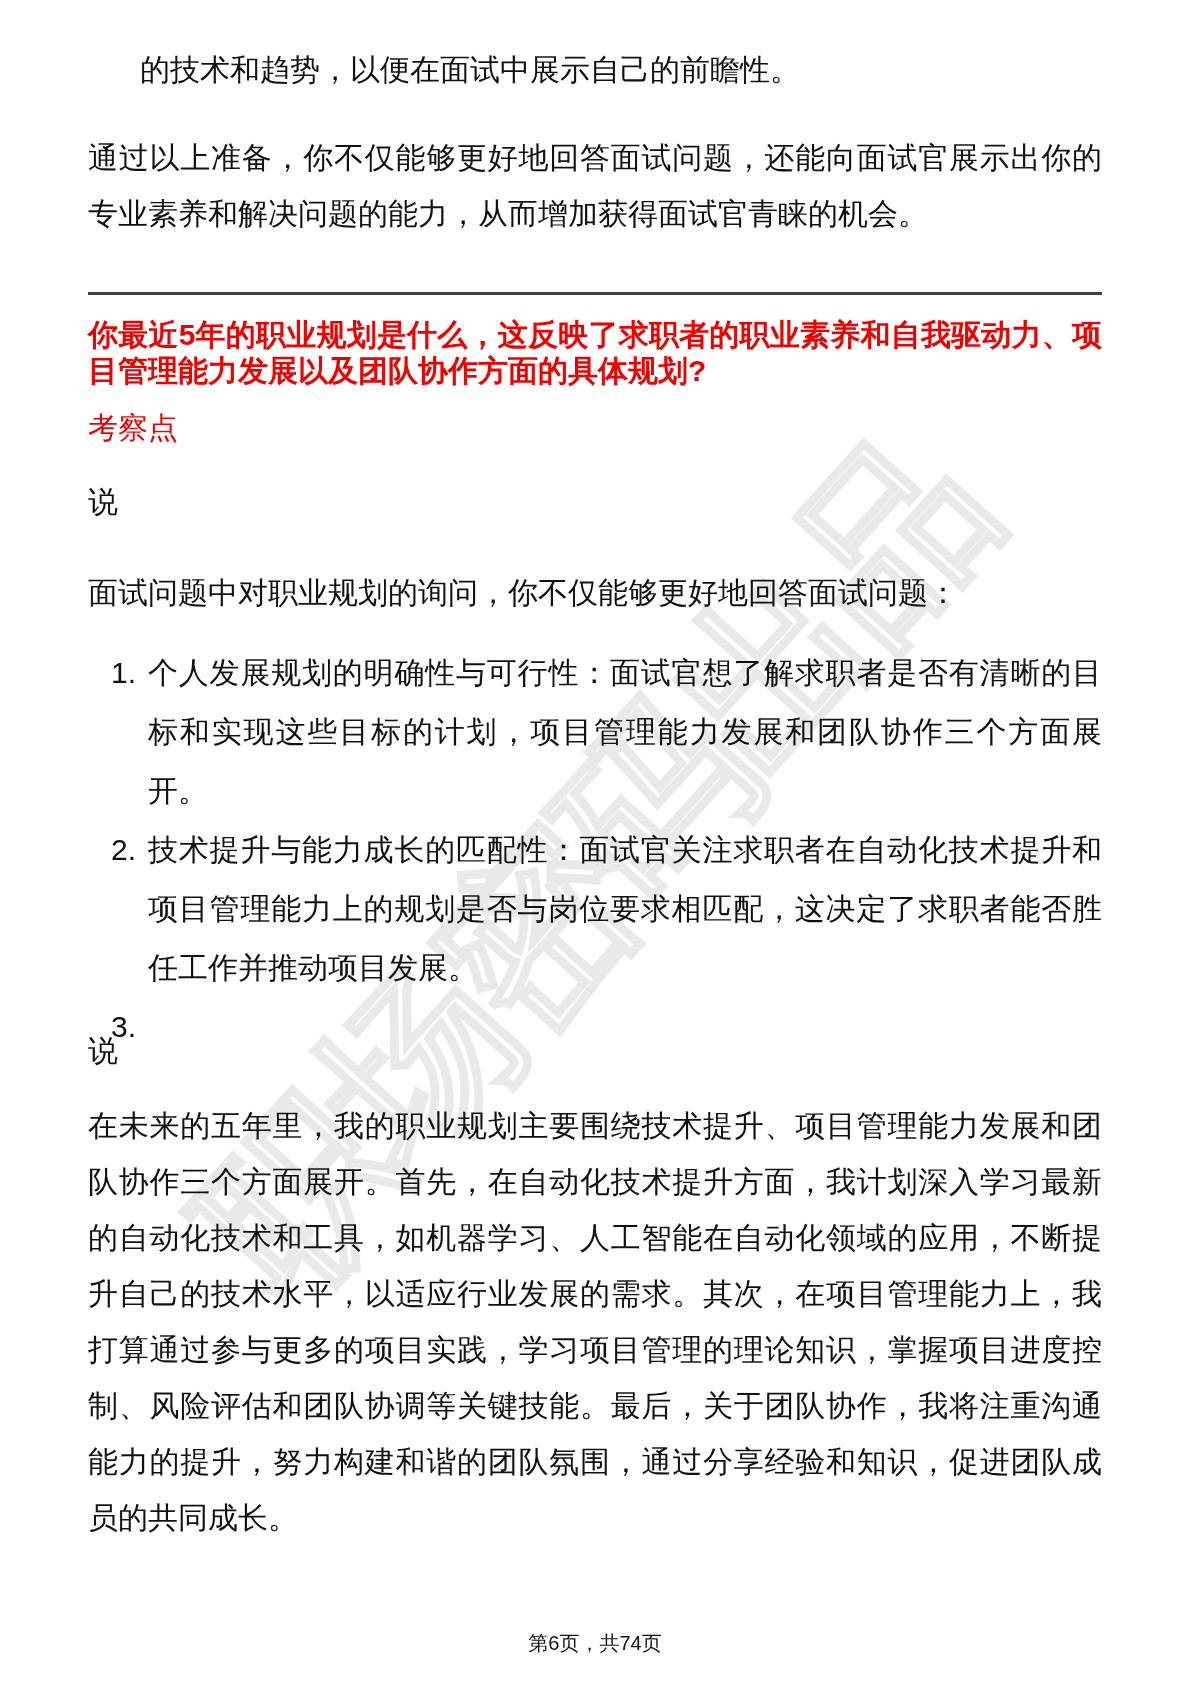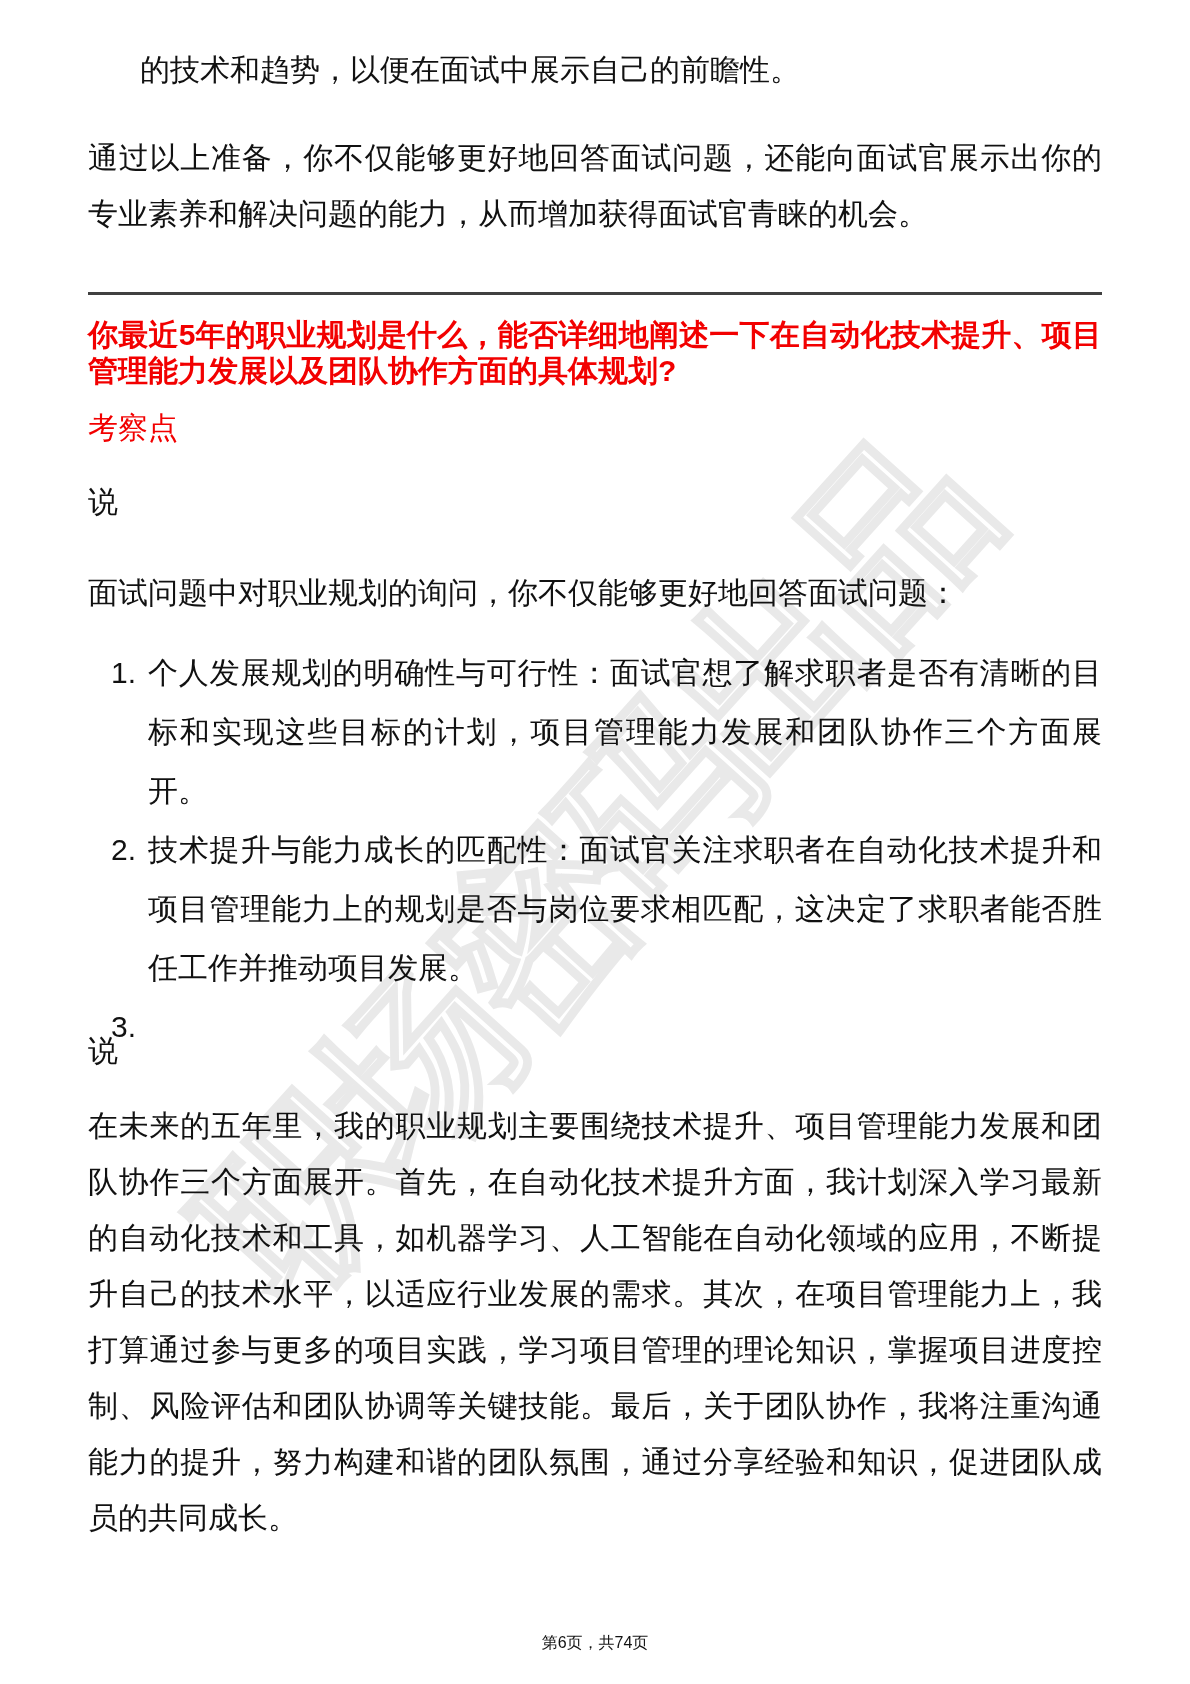--- a/index.html
+++ b/index.html
@@ -97,42 +97,42 @@
   .note-2 { margin-top: 26px; }
   .label-answer { margin-top: 17px; }
   .answer { margin-top: 19px; }
   
   .footer {
     position: absolute;
     bottom: 28px;
     left: 0;
     width: 100%;
     text-align: center;
-    font-size: 16px;
+    font-size: 20px;
     line-height: 26px;
     color: var(--ink);
     z-index: 1;
   }
 </style>
 </head>
 <body>
 
 <div class="page">
 
   <div class="watermark">职场密码出品</div>
 
   <div class="content">
 
     <p class="carryover">的技术和趋势，以便在面试中展示自己的前瞻性。</p>
 
     <p class="closing">通过以上准备，你不仅能够更好地回答面试问题，还能向面试官展示出你的专业素养和解决问题的能力，从而增加获得面试官青睐的机会。</p>
 
     <hr class="divider">
 
-    <h2 class="question">你最近5年的职业规划是什么，能否详细地阐述一下在自动化技术提升、项目管理能力发展以及团队协作方面的具体规划?</h2>
+    <h2 class="question">你最近5年的职业规划是什么，这反映了求职者的职业素养和自我驱动力、项目管理能力发展以及团队协作方面的具体规划?</h2>
 
     <h3 class="red-label label-exam">考察点</h3>
 
     <p class="note-1">说</p>
 
     <p class="lead">面试问题中对职业规划的询问，你不仅能够更好地回答面试问题：</p>
 
     <div class="olist">
       <div class="oli">
         <span class="onum">1.</span>

